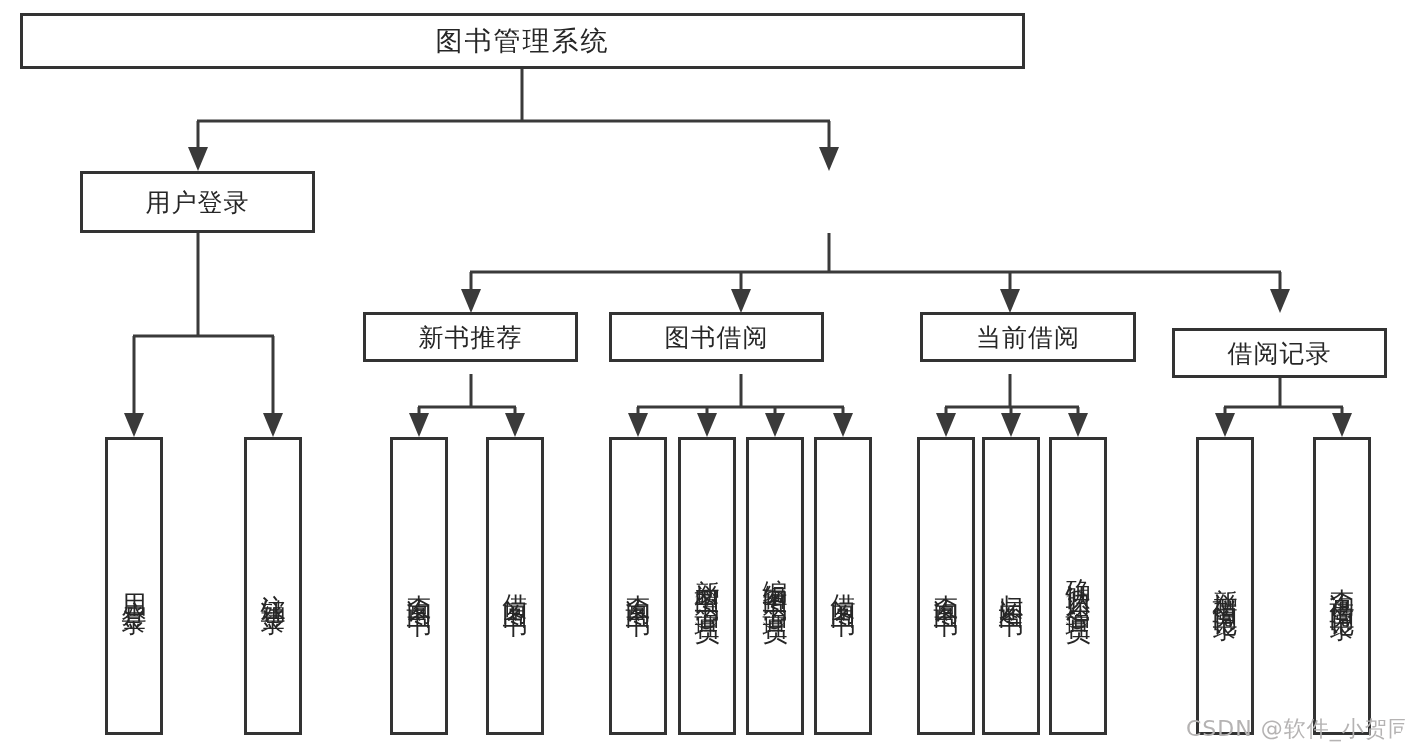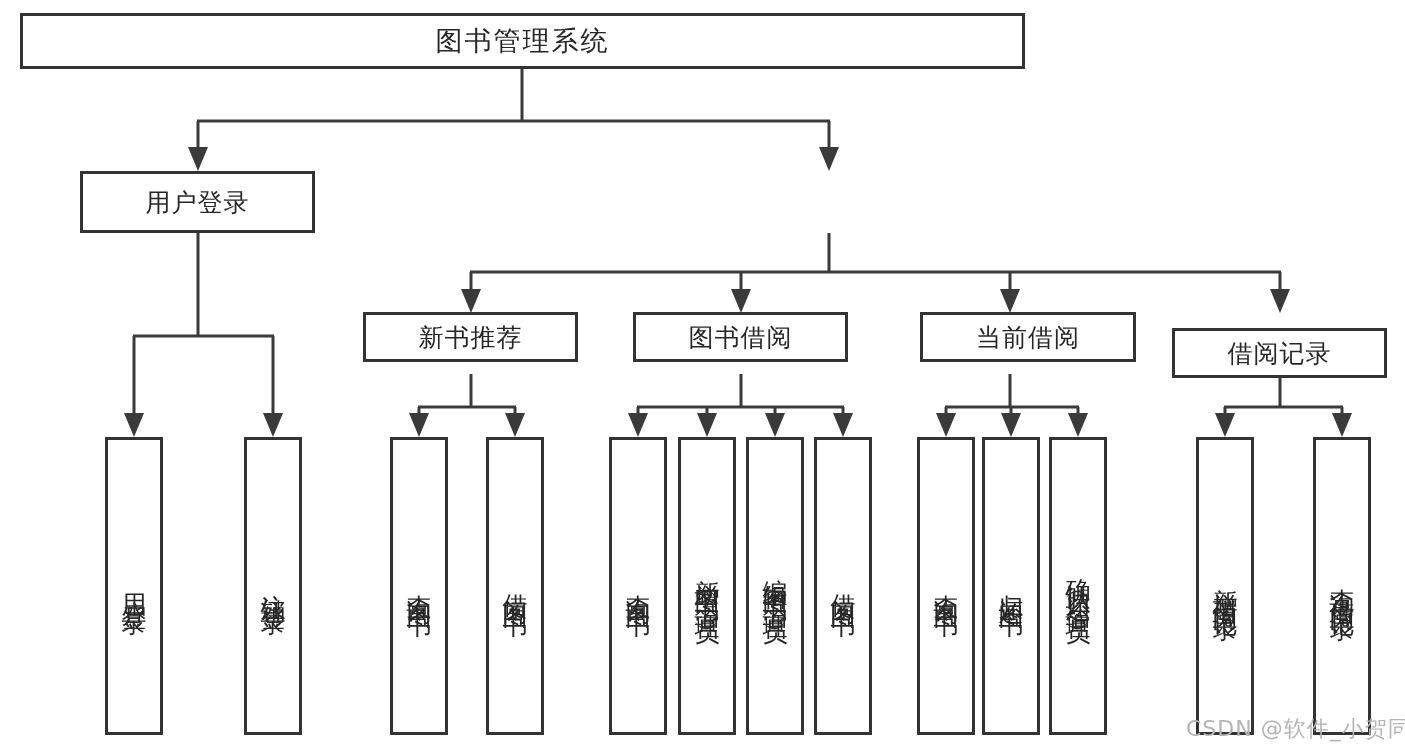--- a/index.html
+++ b/index.html
@@ -62,21 +62,21 @@
       <polygon points="1215,413 1235,413 1225,437"></polygon>
       <polygon points="1332,413 1352,413 1342,437"></polygon>
     </g>
   </svg>
 
   <div class="box root-box">图书管理系统</div>
 
   <div class="box l2-box" style="left:80px;">用户登录</div>
 
   <div class="box l3-box" style="left:363px;">新书推荐</div>
-  <div class="box l3-box" style="left:633px;">图书借阅</div>
+  <div class="box l3-box" style="left:609px;">图书借阅</div>
   <div class="box l3-box" style="left:902px; width:216px;margin-left:18px;">当前借阅</div>
   <div class="box l3-box" style="left:1172px;margin-top:16px;">借阅记录</div>
 
   <div class="box leaf-box" style="left:105px;">用户登录</div>
   <div class="box leaf-box" style="left:244px;">注销登录</div>
 
   <div class="box leaf-box" style="left:390px;">查询图书</div>
   <div class="box leaf-box" style="left:486px;">借阅图书</div>
 
   <div class="box leaf-box" style="left:609px;">查询图书</div>

